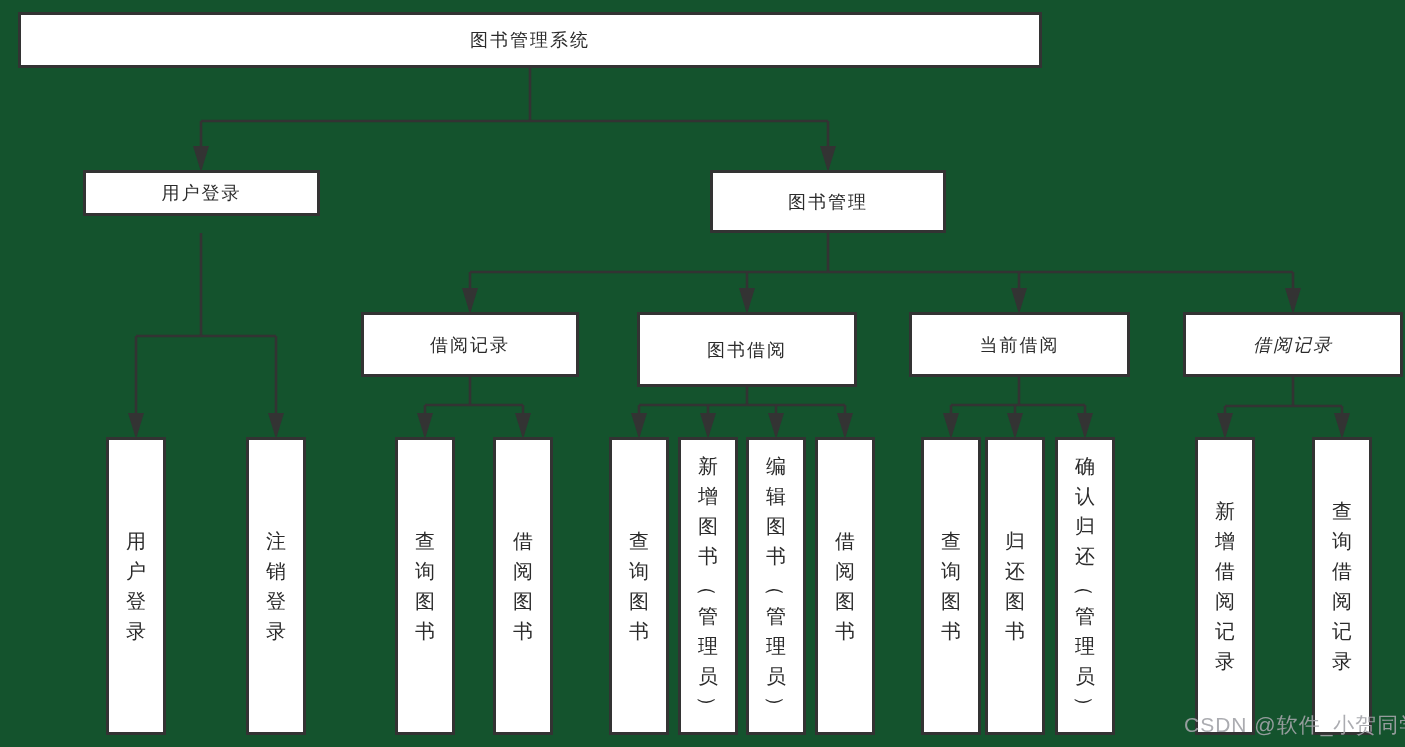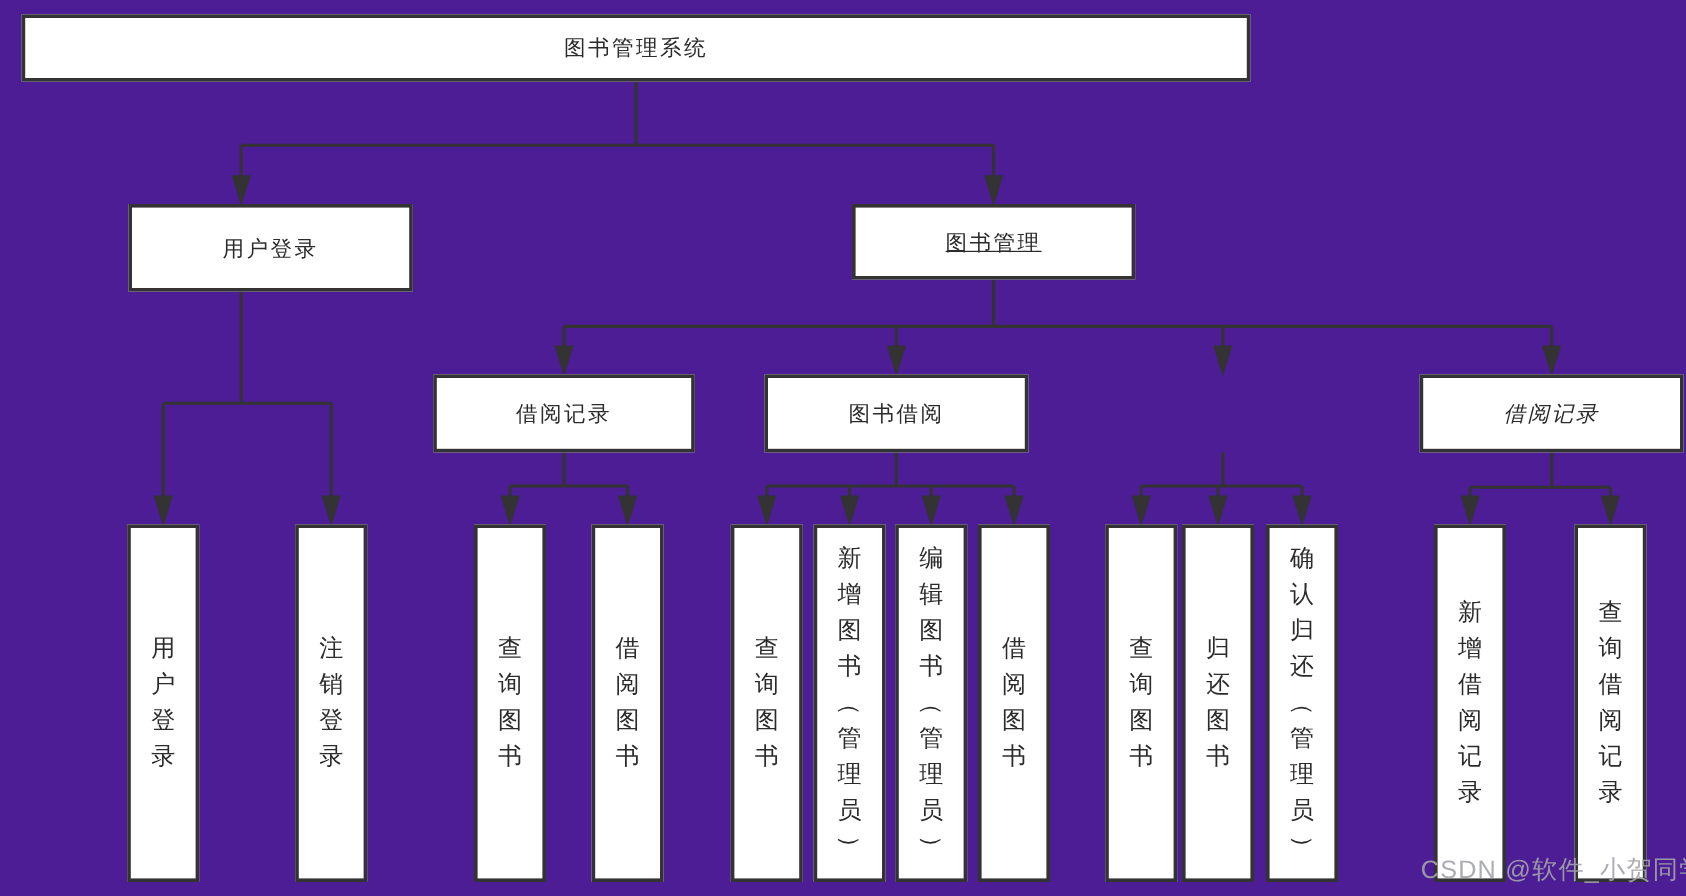--- a/index.html
+++ b/index.html
@@ -1,17 +1,17 @@
 <!DOCTYPE html>
 <html><head>
 <meta charset="utf-8">
 <style>
   html,body{margin:0;padding:0;background:#ffffff;}
   .canvas{
-    position:relative;width:1405px;height:747px;background:#4c1d95;
+    position:relative;width:1405px;height:747px;background:#14532d;
     font-family:"Liberation Sans","DejaVu Sans",sans-serif;color:#2b2b2b;overflow:hidden;
   }
   svg.connectors{position:absolute;left:0;top:0;z-index:1;}
   .box{
     position:absolute;box-sizing:border-box;border:3px solid #333333;background:#ffffff;
     display:flex;align-items:center;justify-content:center;
     font-size:18px;letter-spacing:2px;z-index:2;white-space:nowrap;
   }
   .vbox{
     position:absolute;box-sizing:border-box;border:3px solid #333333;background:#ffffff;
@@ -85,32 +85,35 @@
       <line x1="1225" y1="406" x2="1225" y2="415" stroke="#333333" stroke-width="2.6"></line>
       <polygon points="1217,413 1233,413 1225,439" fill="#333333"></polygon>
       <line x1="1342" y1="406" x2="1342" y2="415" stroke="#333333" stroke-width="2.6"></line>
       <polygon points="1334,413 1350,413 1342,439" fill="#333333"></polygon>
     </svg>
 
   <div class="box" style="left:18px;top:12px;width:1024px;height:56px;">
     <span>图书管理系统</span>
   </div>
 
-  <div class="box" style="left:83px;top:170px;width:237px;height:73px;margin-left:24px;">
+  <div class="box" style="left:83px;top:170px;width:237px;height:46px;">
     <span>用户登录</span>
   </div>
-  <div class="box" style="left:710px;top:170px;width:236px;height:63px;text-decoration:underline;">
+  <div class="box" style="left:710px;top:170px;width:236px;height:63px;">
     <span>图书管理</span>
   </div>
 
   <div class="box" style="left:361px;top:312px;width:218px;height:65px;">
     <span>借阅记录</span>
   </div>
-  <div class="box" style="left:637px;top:312px;width:220px;height:65px;">
+  <div class="box" style="left:637px;top:312px;width:220px;height:75px;">
     <span>图书借阅</span>
+  </div>
+  <div class="box" style="left:909px;top:312px;width:221px;height:65px;">
+    <span>当前借阅</span>
   </div>
   <div class="box" style="left:1183px;top:312px;width:220px;height:65px;font-style:italic;">
     <span>借阅记录</span>
   </div>
 
   <div class="vbox" style="left:106px;top:437px;width:60px;height:298px;">
     <div class="vlabel">
         <span class="ch">用</span>
         <span class="ch">户</span>
         <span class="ch">登</span>

